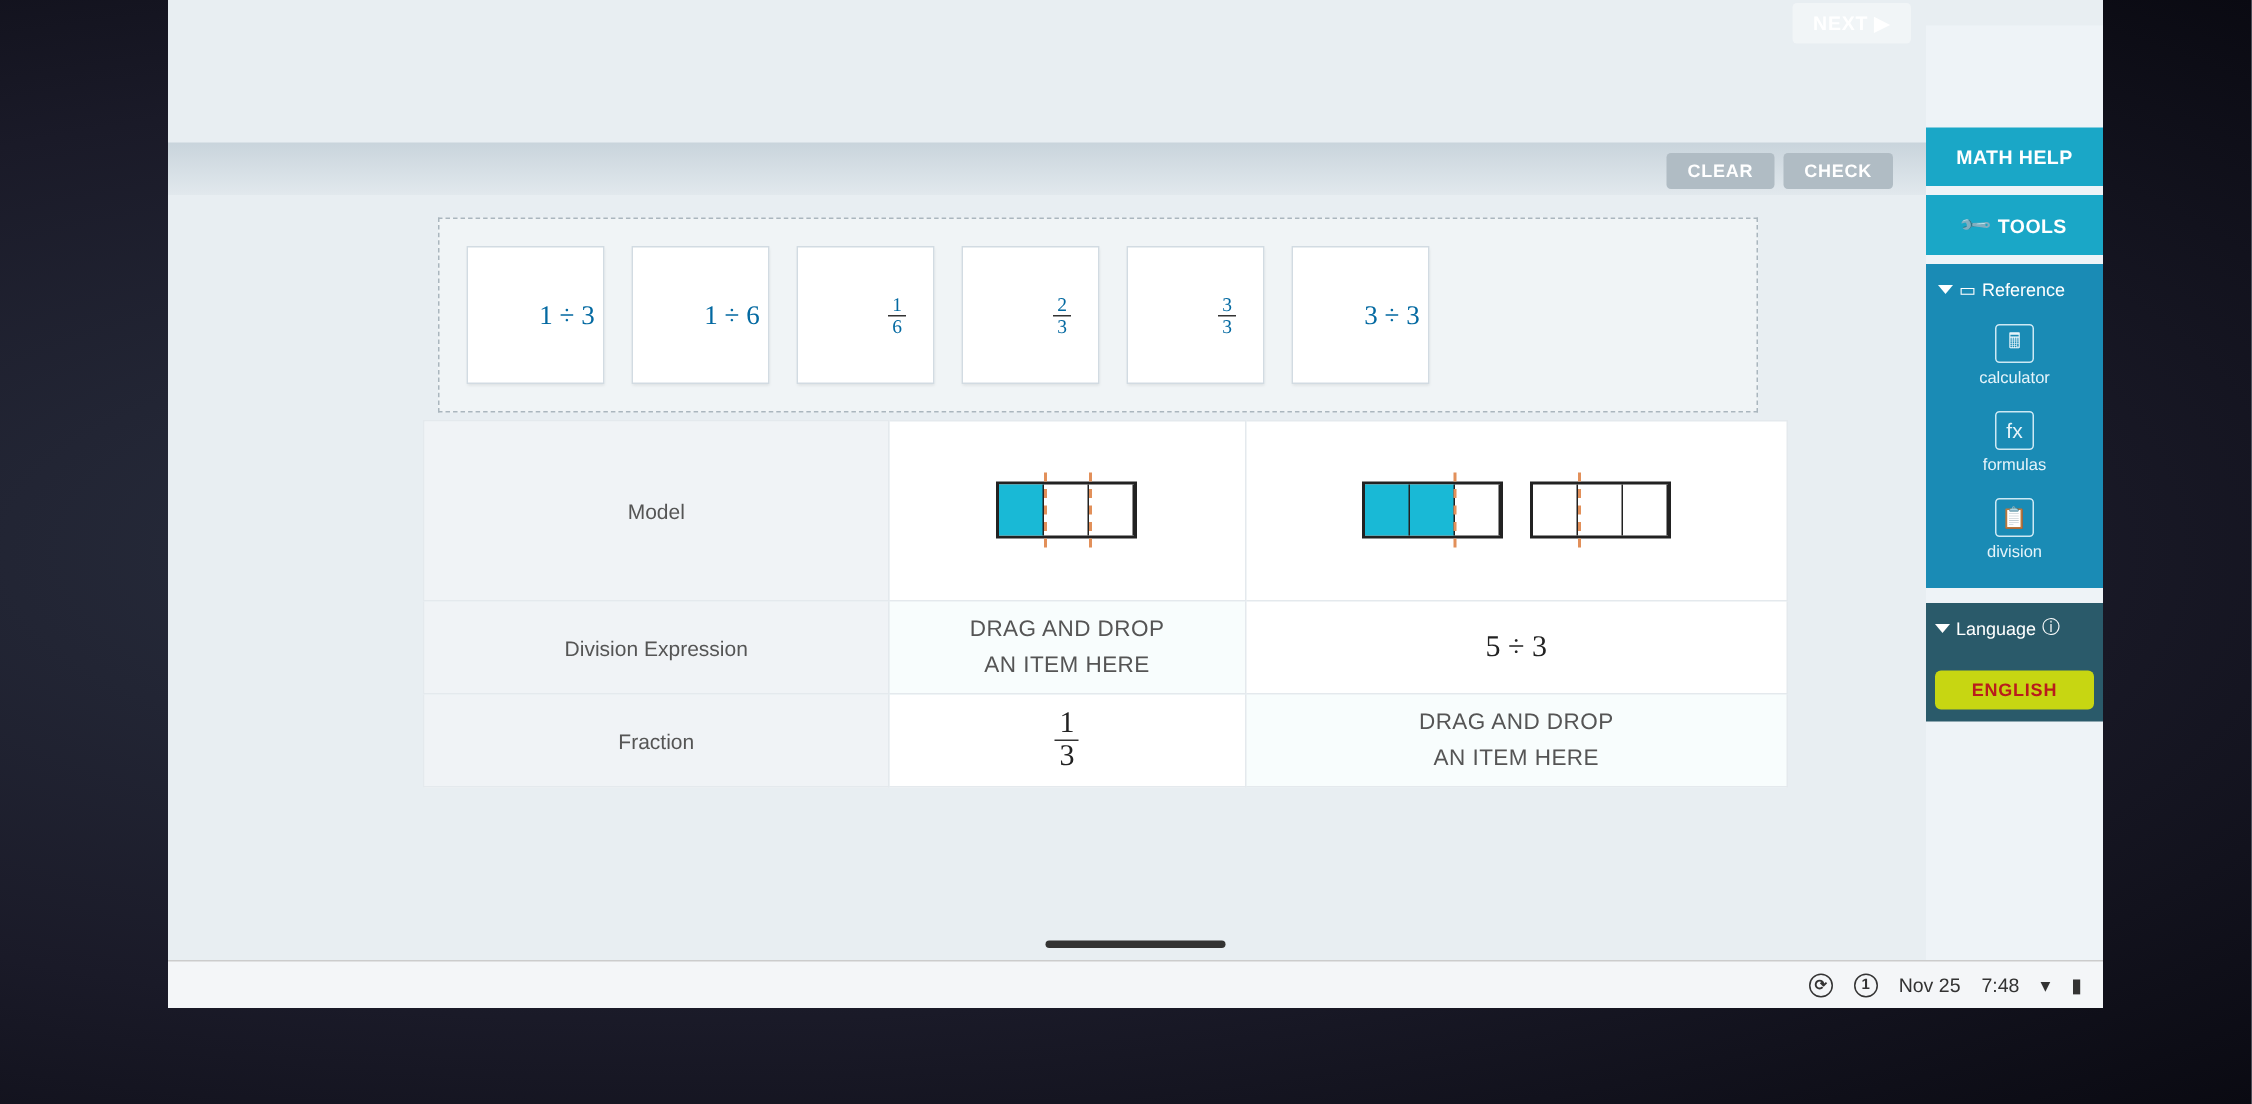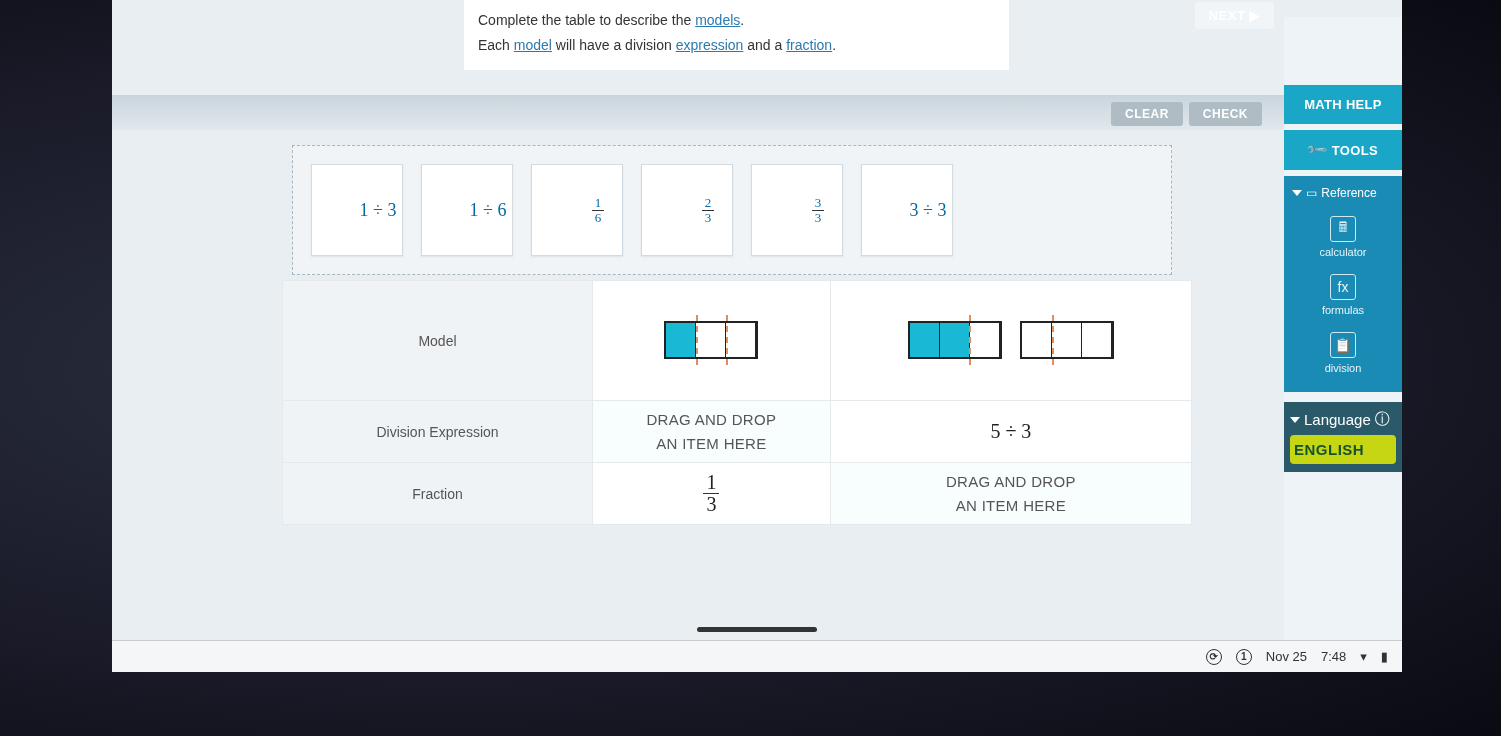--- a/index.html
+++ b/index.html
@@ -206,25 +206,25 @@
   .ref-icon {
     width:26px;height:26px; margin:4px auto 4px;
     border:1px solid #cde9f4; border-radius:3px;
     display:flex;align-items:center;justify-content:center;
     font-size:14px;
   }
   .lang-panel{
     background:#2a5a6a; color:#fff; padding:8px 6px;
     margin-top:10px;
   }
-  .lang-hdr{font-size:15px; display:flex; align-items:center; gap:4px; padding-bottom:6px;}
+  .lang-hdr{font-size:12px; display:flex; align-items:center; gap:4px; padding-bottom:20px;}
   .lang-pill{
-    background:#c7d612; color:#14532d; font-weight:bold;
-    text-align:left; padding:6px 4px; border-radius:4px;
-    font-size:15px; letter-spacing:.5px;
+    background:#c7d612; color:#b91c1c; font-weight:bold;
+    text-align:center; padding:6px 4px; border-radius:4px;
+    font-size:12px; letter-spacing:.5px;
   }
   
   .taskbar {
     position:absolute;
     left:112px; width:1290px;
     top: 640px; height:32px;
     background:#f4f6f8;
     border-top:1px solid #ccc;
     display:flex; align-items:center; justify-content:flex-end;
     gap:14px; padding:0 14px;
@@ -240,28 +240,20 @@
 </style>
 </head>
 <body>
 
 <div class="photo-bg"></div>
 
 <div class="screen">
 
   <div class="main-area">
 
-    <div class="instruction-box">
-      <div>
-        <span>Complete the table to describe the </span><a href="#">models</a><span>.</span>
-      </div>
-      <div>
-        <span>Each </span><a href="#">model</a><span> will have a division </span><a href="#">expression</a><span> and a </span><a href="#">fraction</a><span>.</span>
-      </div>
-    </div>
 
     <div class="next-btn">NEXT ▶</div>
 
     <div class="clear-check">
       <div class="action-btn">CLEAR</div>
       <div class="action-btn">CHECK</div>
     </div>
 
     <div class="tile-bank">
       <div class="tile">1 ÷ 3</div>

